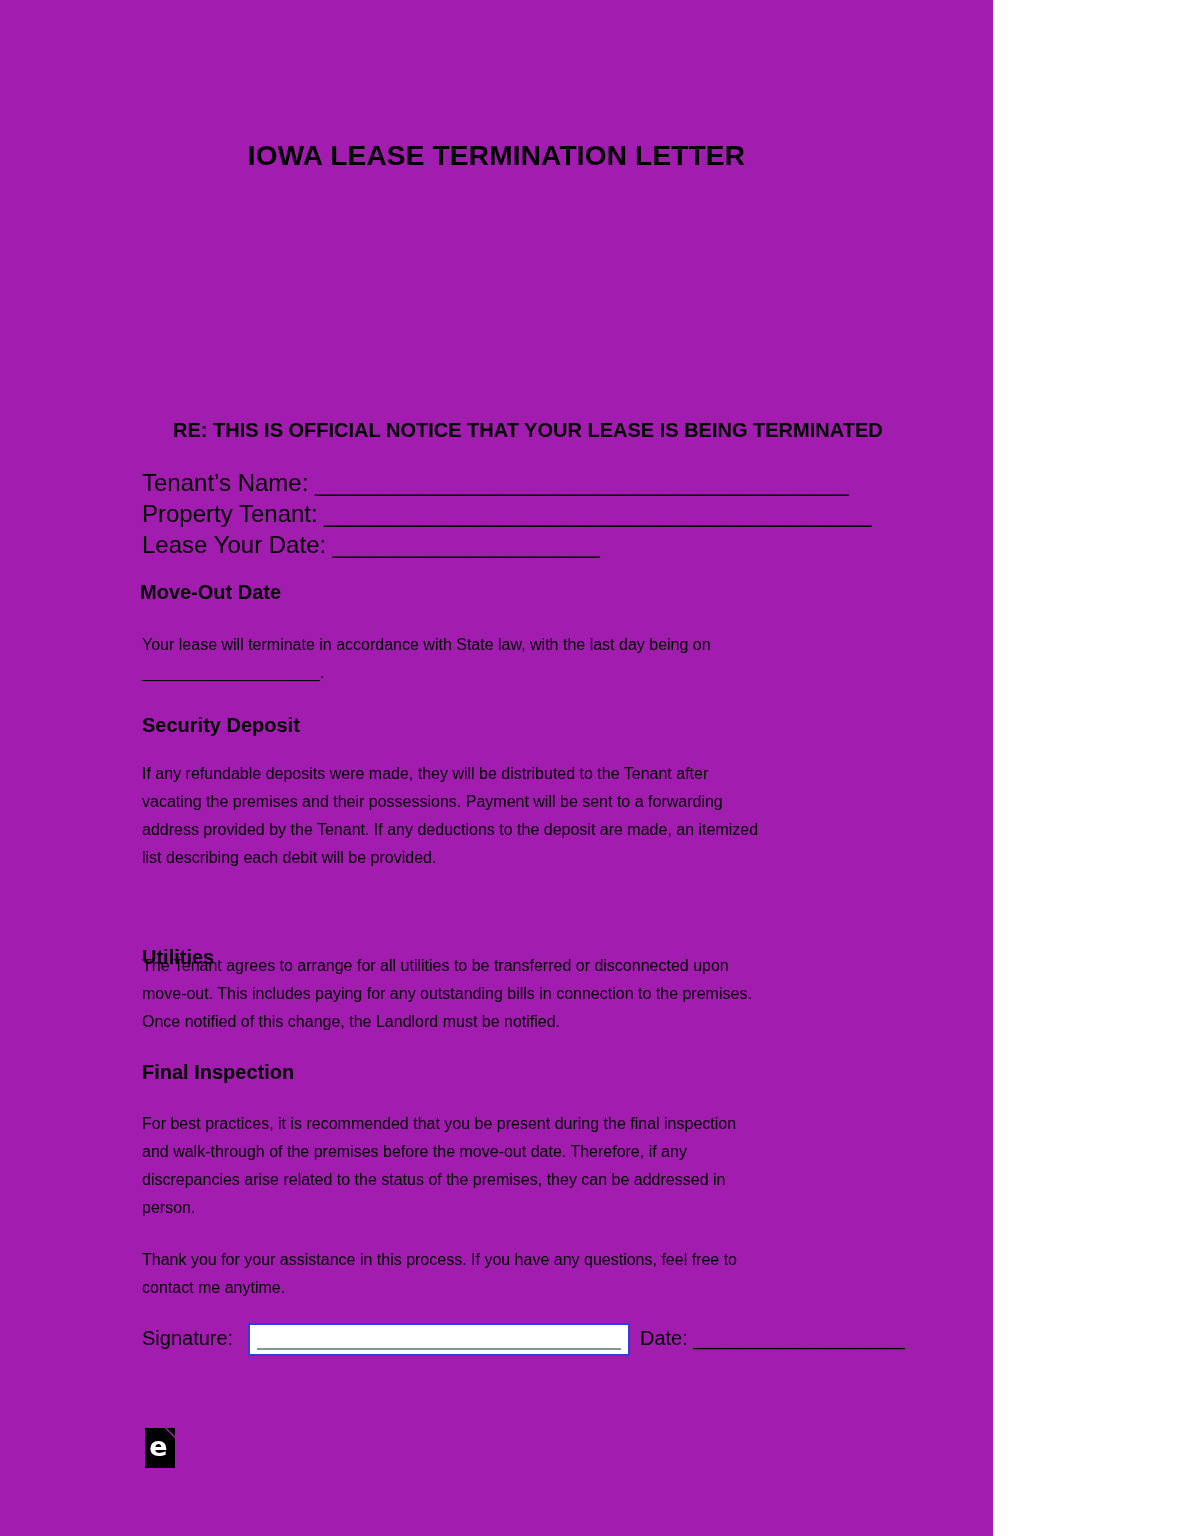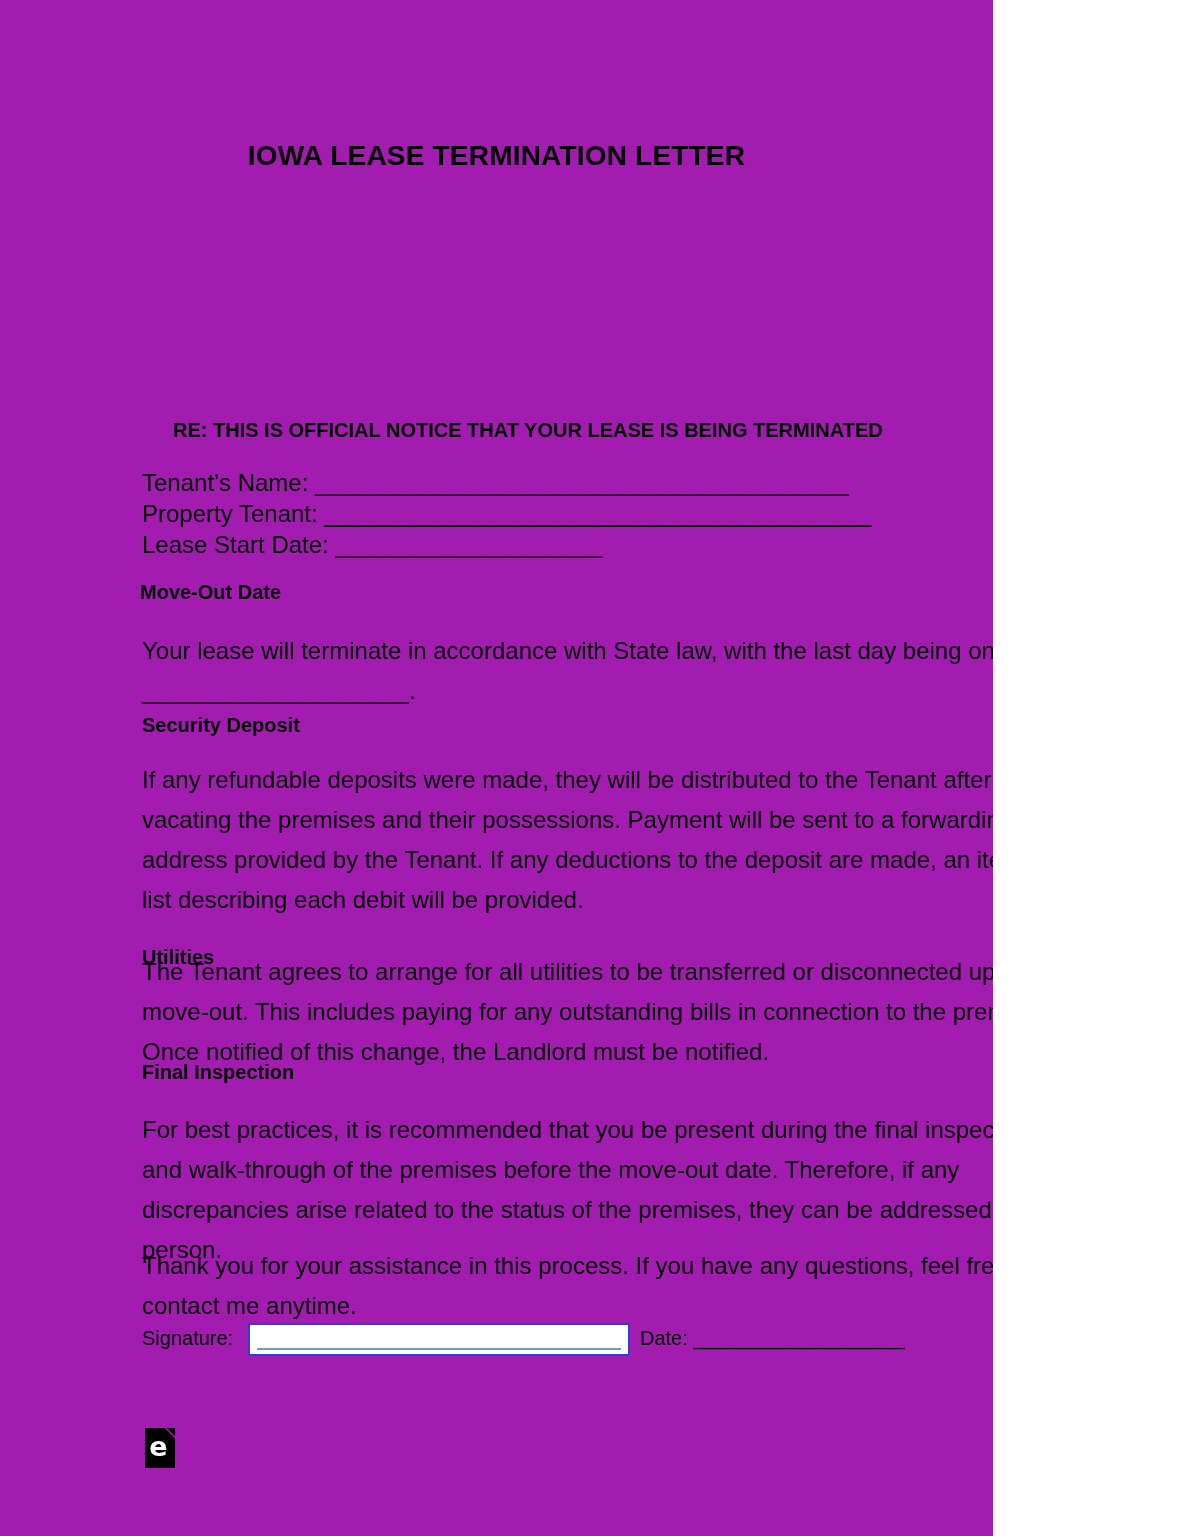--- a/index.html
+++ b/index.html
@@ -17,22 +17,22 @@
     top: 140px; left: 0; width: 100%;
     text-align: center;
     font-size: 28px;
     font-weight: bold;
     letter-spacing: 0.2px;
   }
   .body-text { font-size: 20px; }
   .bold { font-weight: bold; }
   .para {
     white-space: pre;
-    line-height: 40px;
-    font-size: 24px;
+    line-height: 28px;
+    font-size: 16px;
   }
   .field-row { font-size: 20px; }
   .tenant-block { line-height: 31px; font-size: 24px; }
   .tenant-block .row { height: 31px; }
   .blank { letter-spacing: 0; }
   .sig-box {
     top: 1323px; left: 248px;
     width: 382px; height: 33px;
     border: 2px solid #2e3ce0;
     box-sizing: border-box;
@@ -82,21 +82,21 @@
   <div class="abs tenant-block" style="top:467px; left:142px;">
     <div class="row">
       <span>Tenant’s Name:</span>
        <span class="blank">________________________________________</span>
     </div>
     <div class="row">
       <span>Property Tenant:</span>
        <span class="blank">_________________________________________</span>
     </div>
     <div class="row">
-      <span>Lease Start Date:</span>
+      <span>Lease Your Date:</span>
        <span class="blank">____________________</span>
     </div>
   </div>
 
   <div class="abs body-text bold" style="top:581px; left:140px;">Move-Out Date</div>
   <div class="abs para" style="top:631px; left:142px;">Your lease will terminate in accordance with State law, with the last day being on
 ____________________.</div>
 
   <div class="abs body-text bold" style="top:714px; left:142px;">Security Deposit</div>
   <div class="abs para" style="top:760px; left:142px;">If any refundable deposits were made, they will be distributed to the Tenant after

